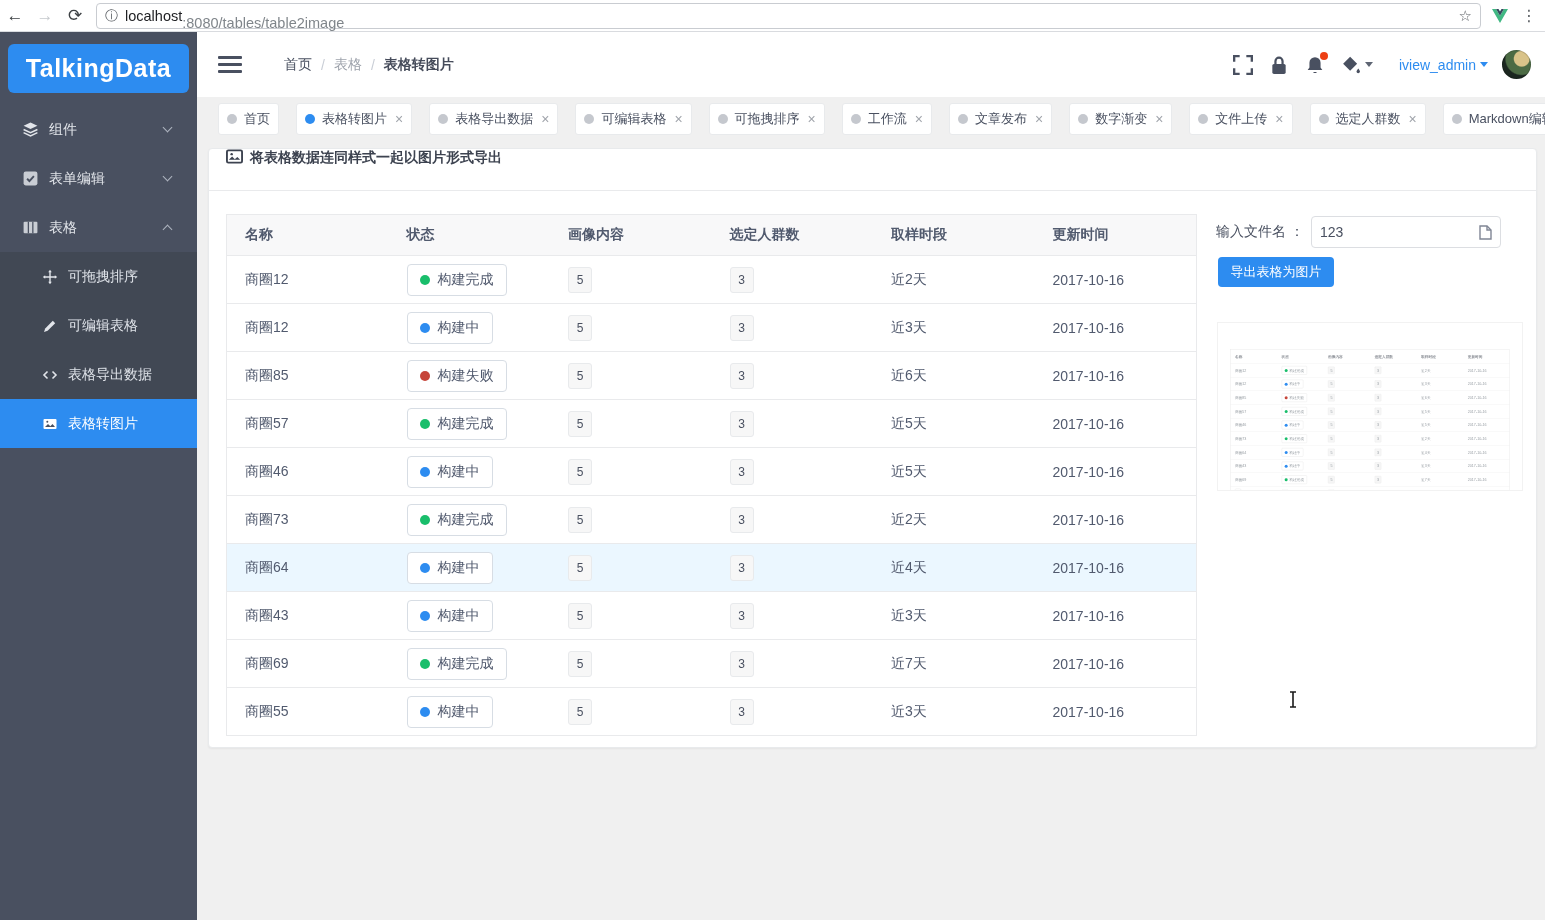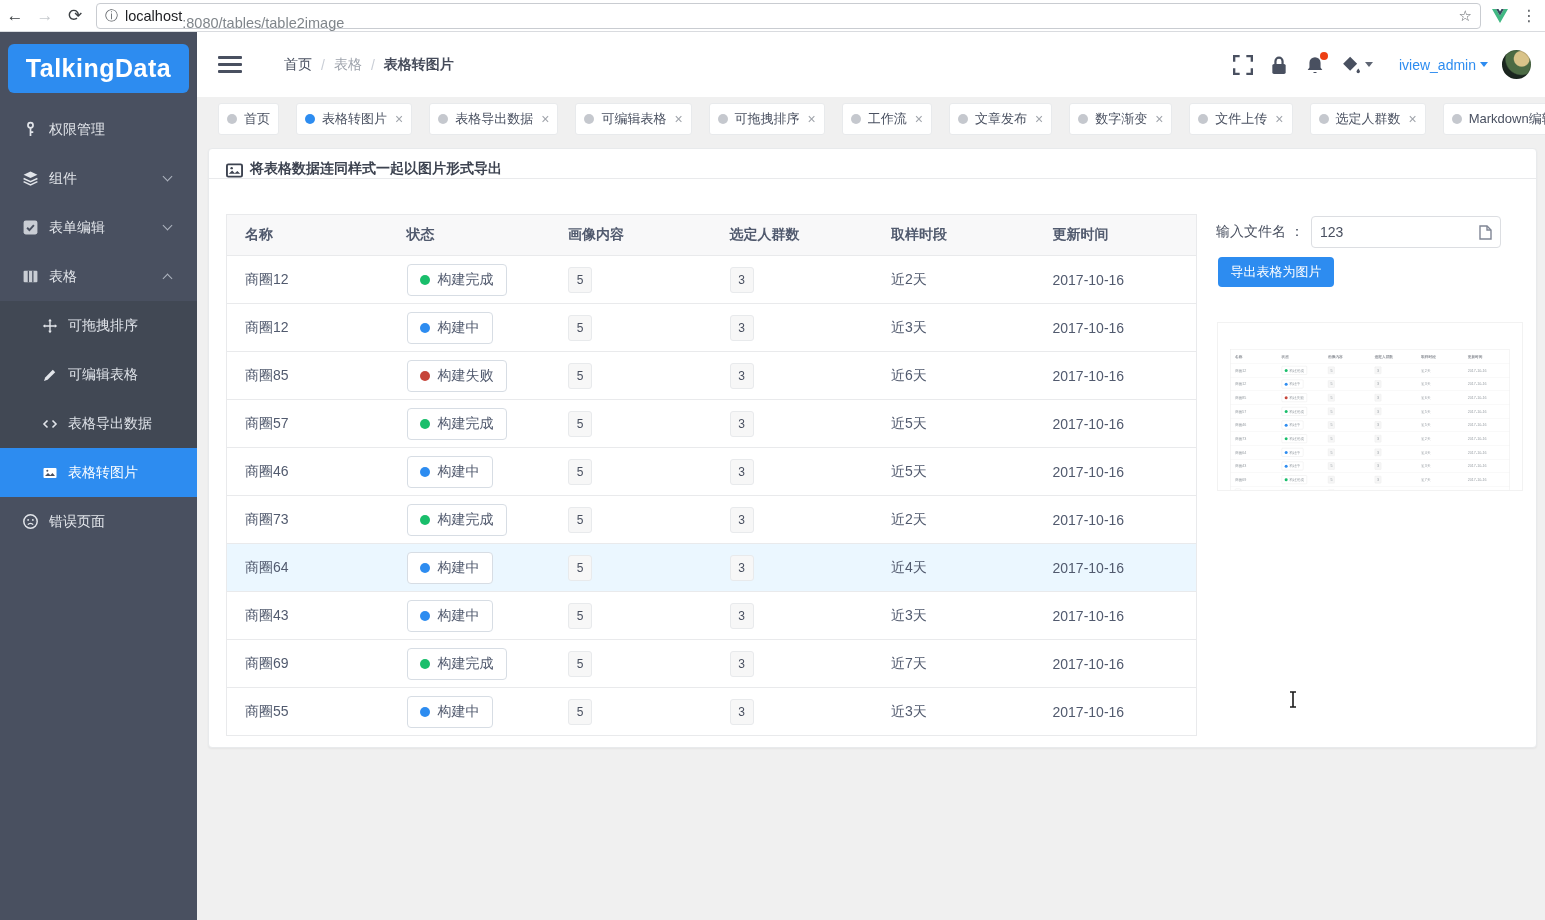--- a/index.html
+++ b/index.html
@@ -55,21 +55,21 @@
   
   .tabbar { position:absolute; left:197px; top:97px; width:1348px; height:43px; background:#f0f0f0; display:flex; align-items:center; padding-left:21px; }
   .tab { height:32px; background:#fff; border:1px solid #e8eaec; border-radius:3px; display:flex; align-items:center; padding:0 8px; margin-right:17px; font-size:13px; color:#495060; cursor:pointer; white-space:nowrap; }
   .tab .tdot { width:10px; height:10px; border-radius:50%; background:#c5c8ce; margin-right:7px; }
   .tab.active .tdot { background:#2d8cf0; }
   .tab .tclose { margin-left:8px; color:#a0a4ab; font-size:14px; line-height:1; cursor:pointer; }
 
   
   .main { position:absolute; left:197px; top:140px; width:1348px; height:780px; background:#f0f0f0; }
   .card { position:absolute; left:11px; top:8px; width:1329px; height:600px; background:#fff; border:1px solid #e8eaec; border-radius:4px; box-shadow:0 1px 2px rgba(0,0,0,.05); }
-  .card-title { height:30px; display:flex; align-items:flex-end; padding-left:17px; font-weight:bold; font-size:14px; color:#3d4350; border-bottom:1px solid #e9eaec; }
+  .card-title { height:42px; display:flex; align-items:flex-start; padding-left:17px; font-weight:bold; font-size:14px; color:#3d4350; border-bottom:1px solid #e9eaec; }
   .card-title svg { width:17px; height:15px; margin-right:7px; }
 
   
   .dtable { position:absolute; left:17px; top:65px; width:971px; border:1px solid #e9eaec; font-size:14px; }
   .t-head { display:grid; grid-template-columns:repeat(6,1fr); height:40px; background:#f8f8f9; align-items:center; font-weight:bold; color:#515a6e; }
   .t-head > div { padding-left:18px; }
   .t-row { display:grid; grid-template-columns:repeat(6,1fr); height:48px; align-items:center; border-top:1px solid #e9eaec; color:#515a6e; background:#fff; }
   .t-row.hl { background:#ebf7ff; }
   .t-row > div { padding-left:18px; }
   .st-badge { display:inline-flex; align-items:center; height:32px; padding:0 12px; background:#fff; border:1px solid #d7dde4; border-radius:4px; }
@@ -117,27 +117,20 @@
     <path d="M5.6 1h2.7L10 4l1.7-3h2.7L10 8.6z" fill="#35495e"></path>
   </svg>
   <div class="dots">⋮</div>
 </div>
 
 <div class="sidebar">
   <div class="logo">TalkingData</div>
   <div class="menu" id="menu-root">
       <div class="m-item">
         <span class="mi"><svg viewBox="0 0 16 16">
-            <circle cx="8" cy="4" r="2.4" fill="none" stroke="#e2e5ea" stroke-width="1.6"></circle>
-            <path d="M8 6.4V14M8 10.5h2.6" stroke="#e2e5ea" stroke-width="1.6" fill="none"></path>
-          </svg></span>
-        <span>权限管理</span>
-      </div>
-      <div class="m-item">
-        <span class="mi"><svg viewBox="0 0 16 16">
             <path d="M8 1.5l6.5 3L8 7.5l-6.5-3z" fill="#e2e5ea"></path>
             <path d="M1.5 8L8 11l6.5-3M1.5 11L8 14l6.5-3" stroke="#e2e5ea" stroke-width="1.4" fill="none"></path>
           </svg></span>
         <span>组件</span>
         <span class="chev down"></span>
       </div>
       <div class="m-item">
         <span class="mi"><svg viewBox="0 0 16 16">
             <rect x="1.5" y="1.5" width="13" height="13" rx="2" fill="#c9cdd4"></rect>
             <path d="M4.8 8.2l2.2 2.2 4.2-4.6" stroke="#495060" stroke-width="1.8" fill="none"></path>
@@ -174,29 +167,20 @@
           <span>表格导出数据</span>
         </div>
         <div class="s-item active">
           <span class="mi"><svg viewBox="0 0 16 16">
               <rect x="1.5" y="3" width="13" height="10" rx="1" fill="#fff"></rect>
               <path d="M3 11l3-3 2.3 2.3L10.5 8l2.5 3z" fill="#495060"></path>
               <circle cx="5.3" cy="5.8" r="1" fill="#495060"></circle>
             </svg></span>
           <span>表格转图片</span>
         </div>
-      </div>
-      <div class="m-item">
-        <span class="mi"><svg viewBox="0 0 16 16">
-            <circle cx="8" cy="8" r="6.3" fill="none" stroke="#e2e5ea" stroke-width="1.4"></circle>
-            <circle cx="5.8" cy="6.5" r="0.9" fill="#e2e5ea"></circle>
-            <circle cx="10.2" cy="6.5" r="0.9" fill="#e2e5ea"></circle>
-            <path d="M5.5 11a3.2 3.2 0 0 1 5 0" stroke="#e2e5ea" stroke-width="1.3" fill="none"></path>
-          </svg></span>
-        <span>错误页面</span>
       </div>
     </div>
 </div>
 
 <div class="appheader">
   <div class="burger">
       <div></div>
       <div></div>
       <div></div>
     </div>

